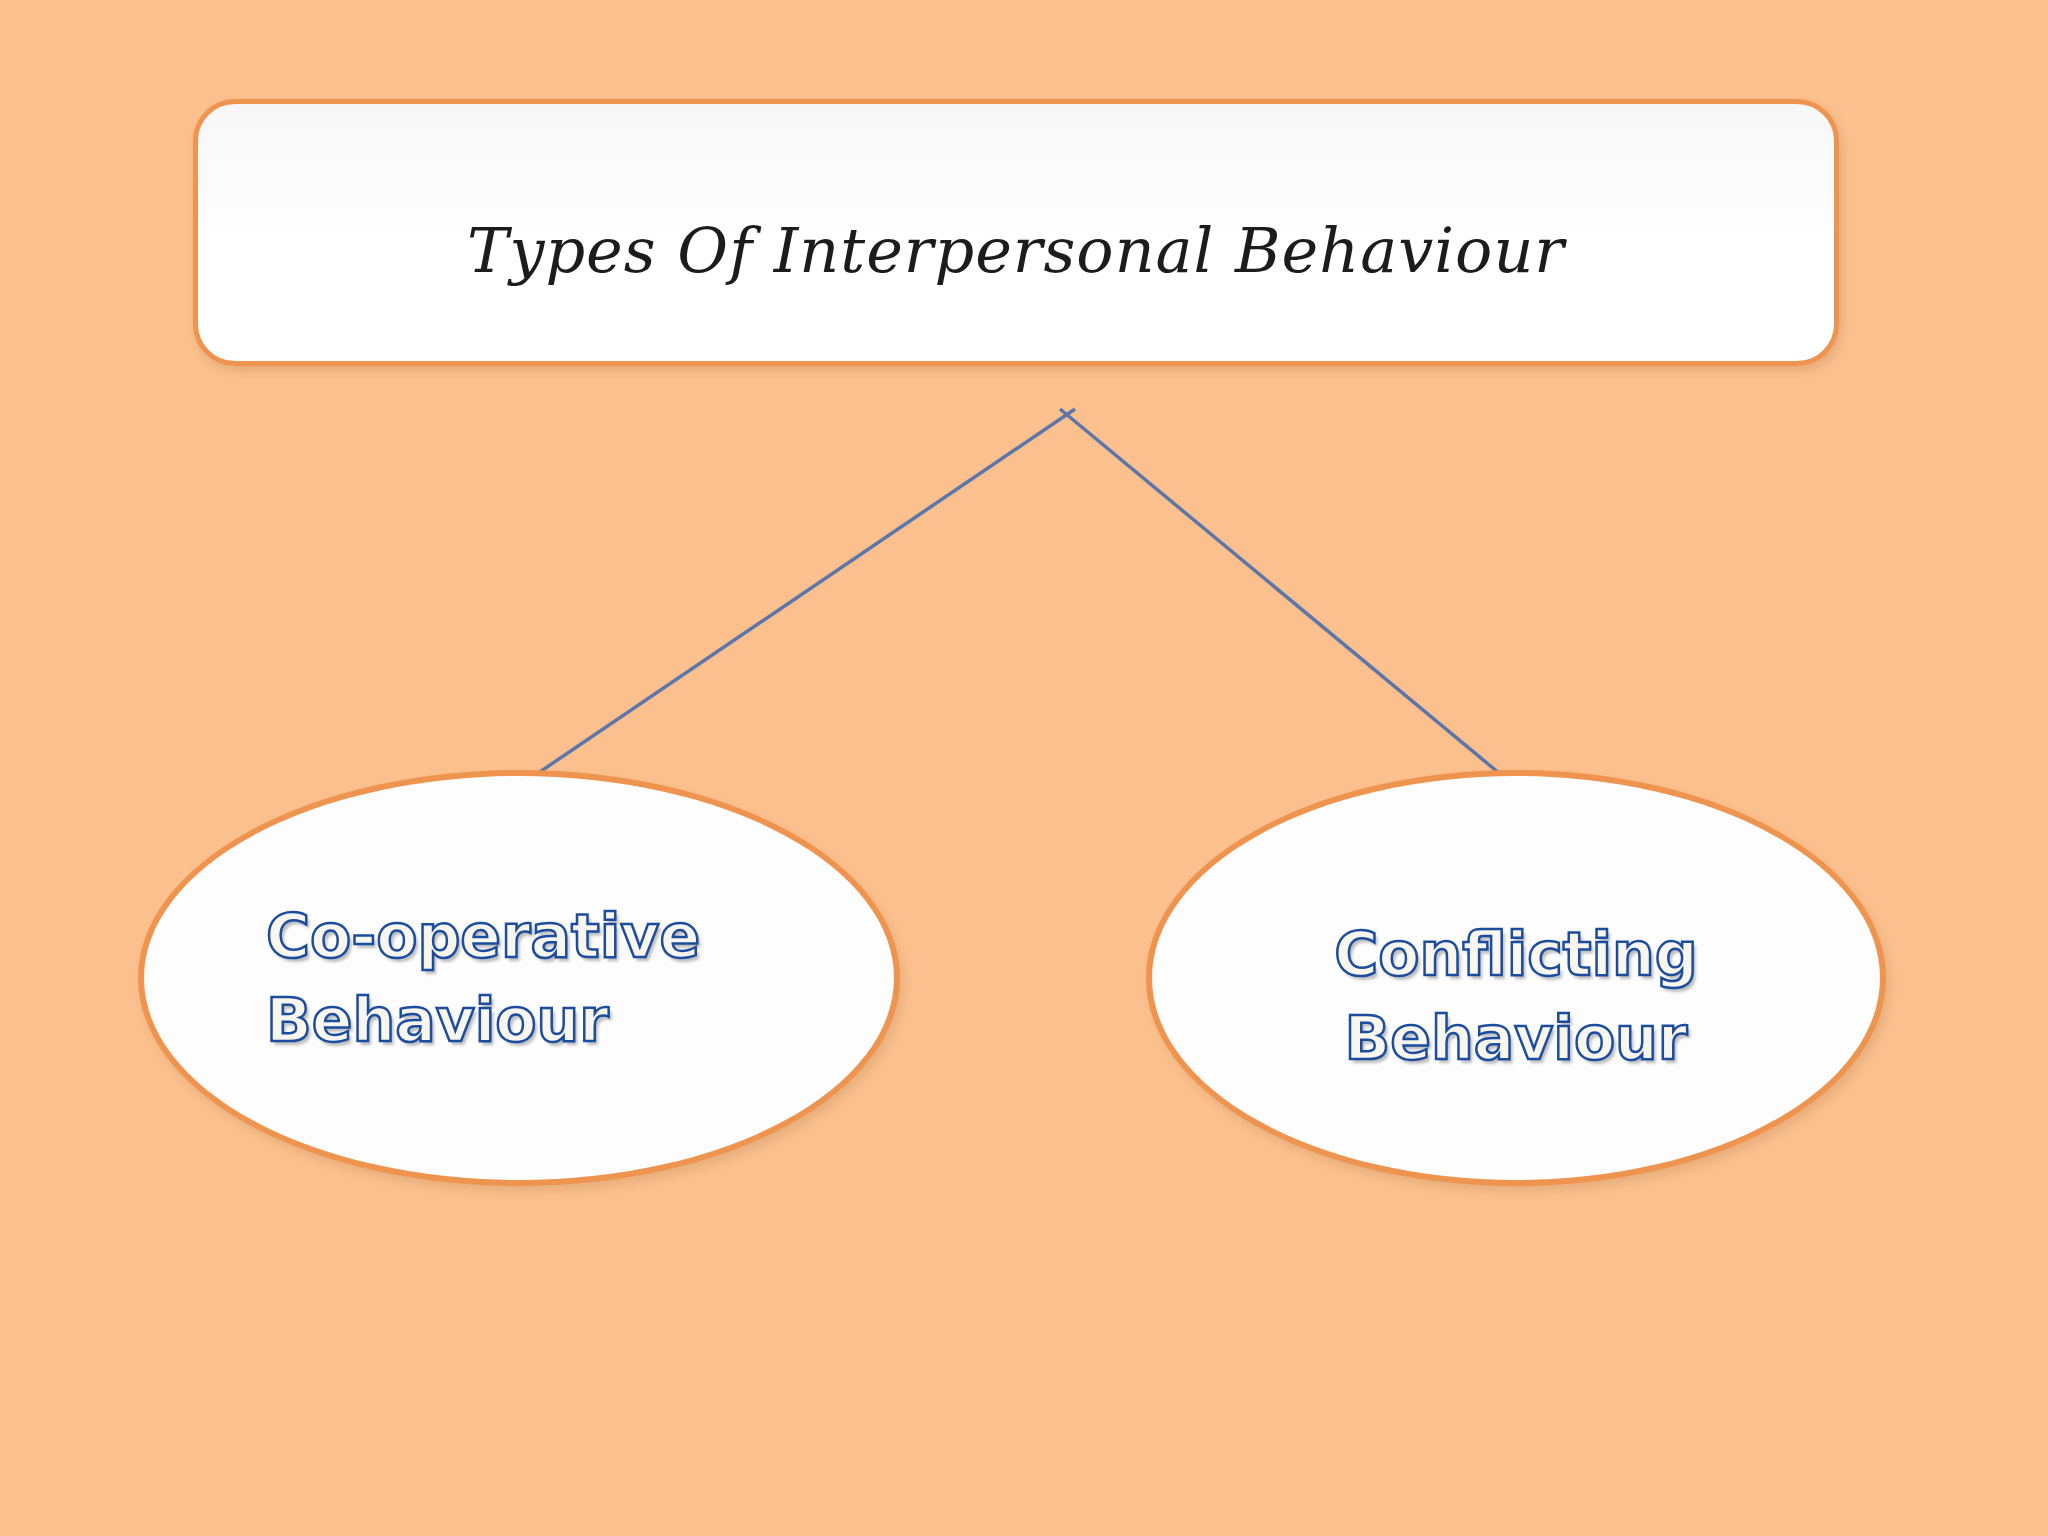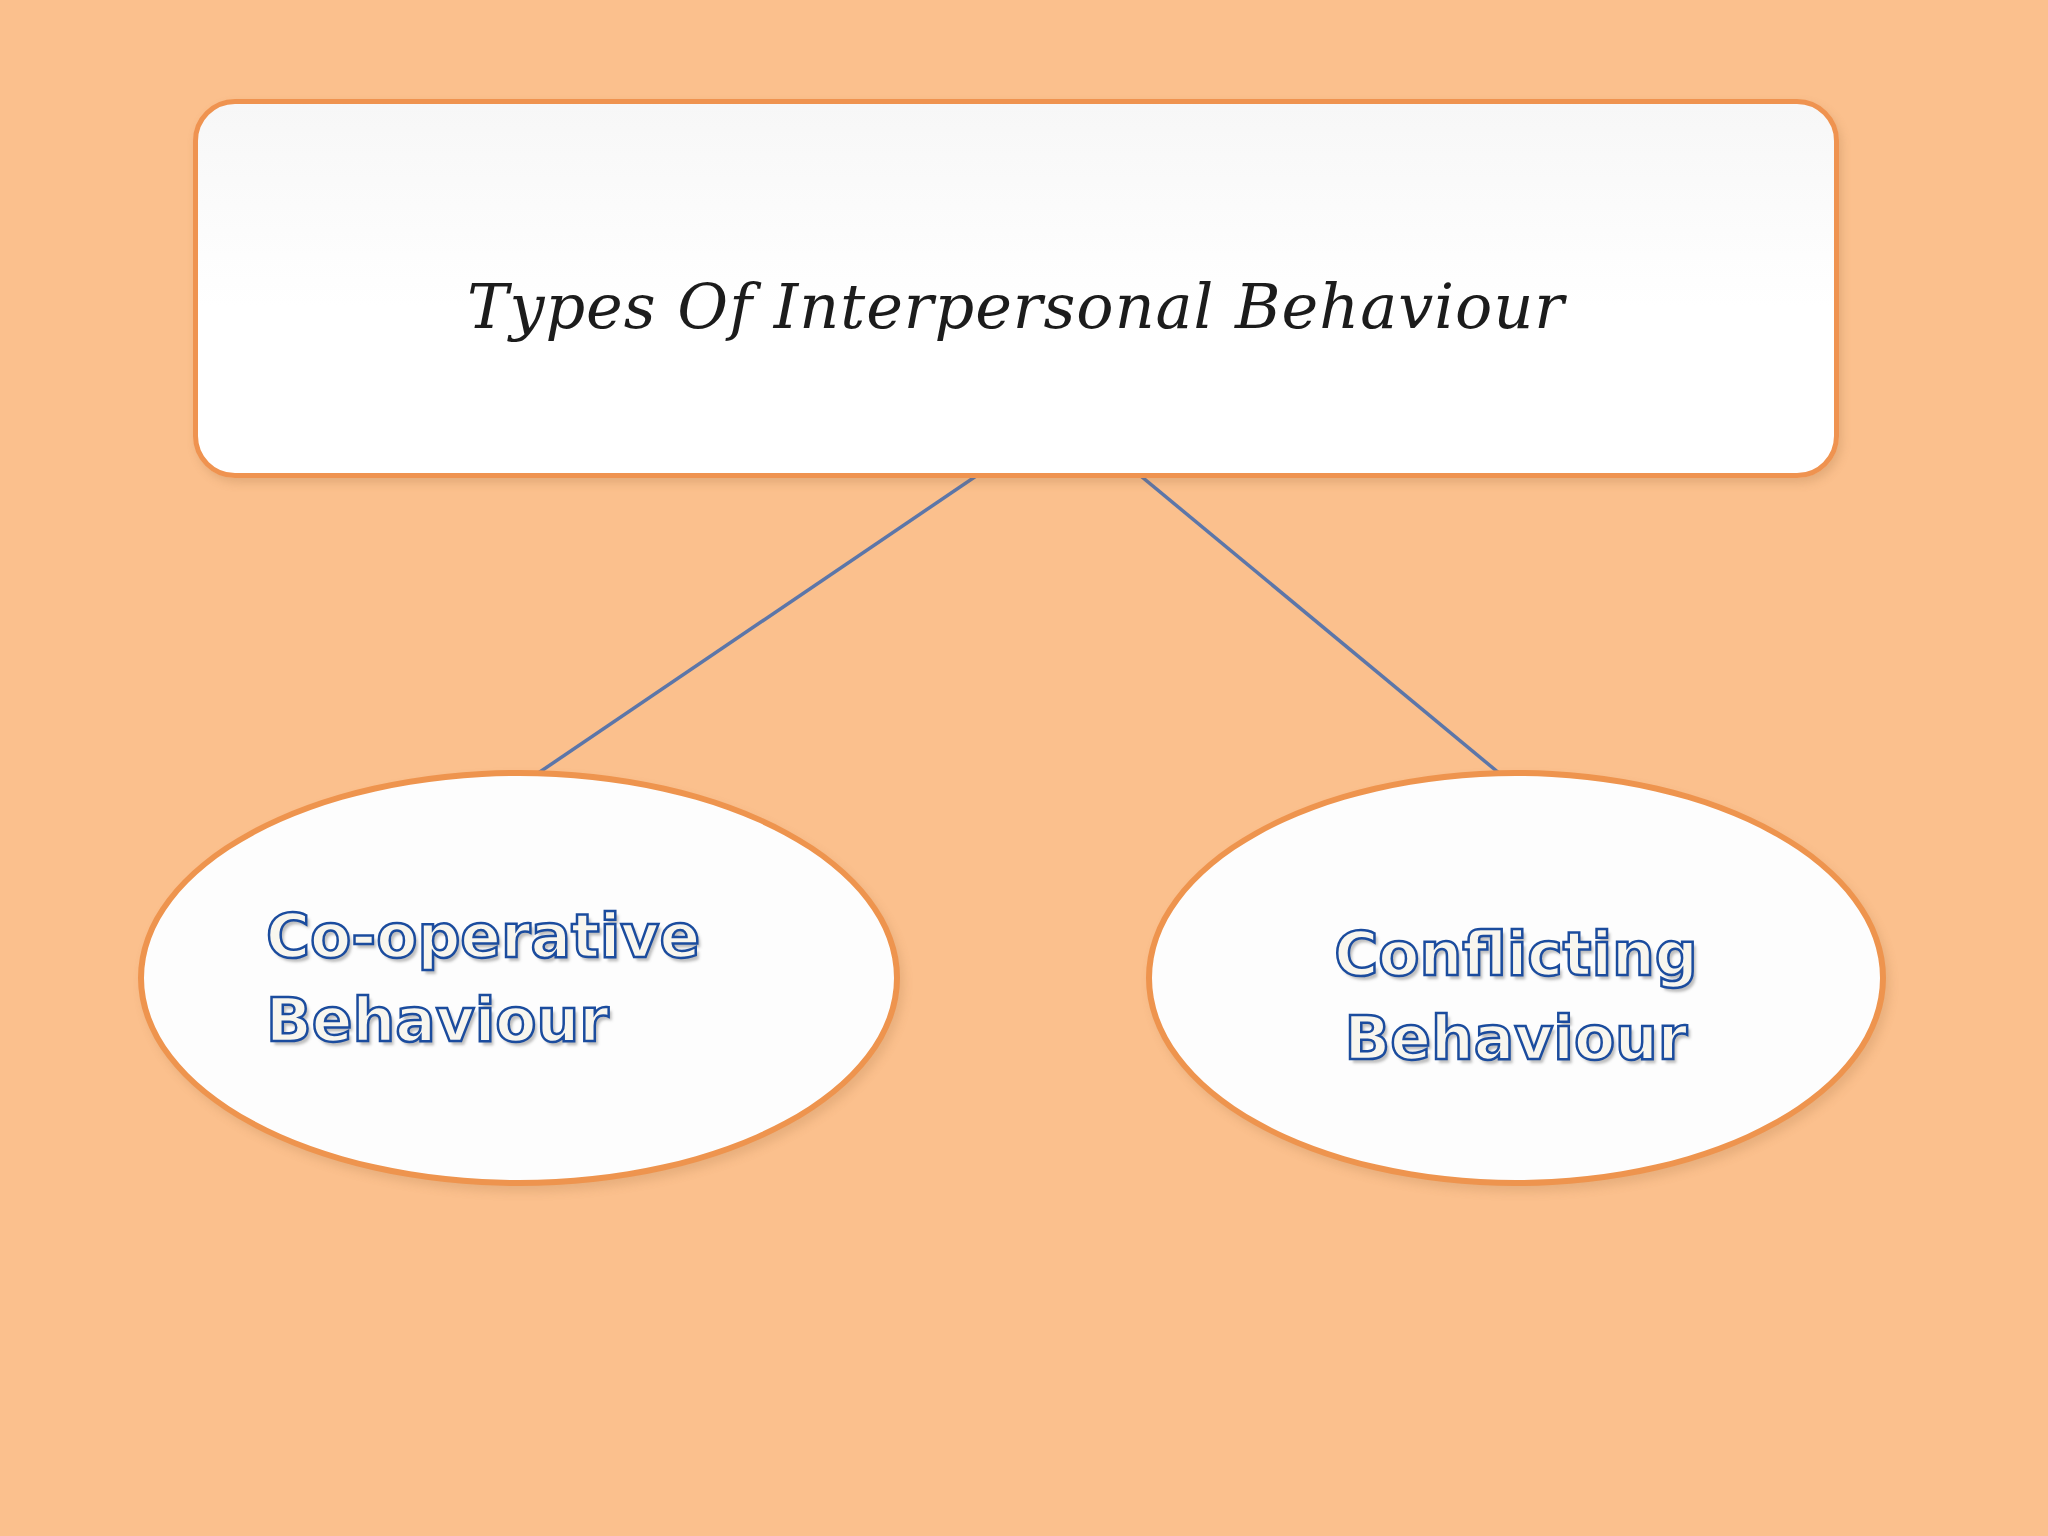--- a/index.html
+++ b/index.html
@@ -14,21 +14,21 @@
     width: 2048px;
     height: 1536px;
     background: #FBC08D;
     font-family: "Liberation Sans", sans-serif;
   }
   .title-box {
     position: absolute;
     left: 193px;
     top: 99px;
     width: 1646px;
-    height: 379px;
+    height: 267px;
     box-sizing: border-box;
     background: linear-gradient(180deg, #f7f7f7 0%, #ffffff 55%);
     border: 5px solid #EF9350;
     border-radius: 42px;
     display: flex;
     align-items: center;
     justify-content: center;
     box-shadow: 3px 5px 10px rgba(150, 100, 55, 0.22);
   }
   .title-text {

